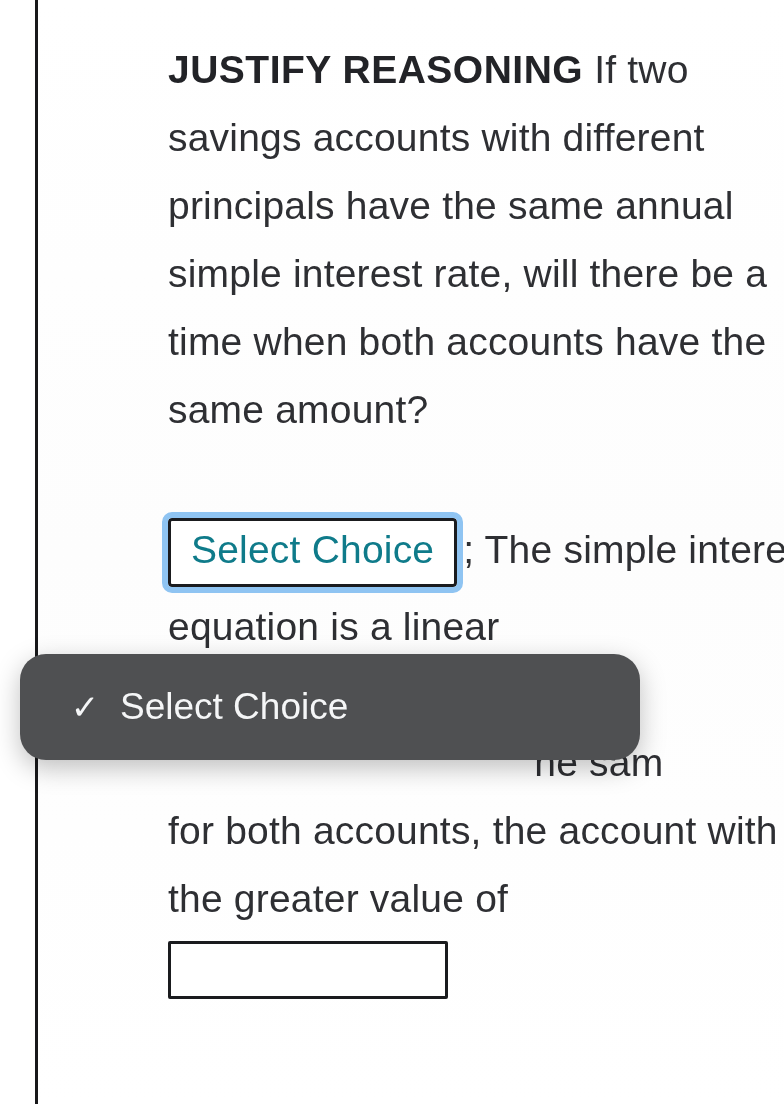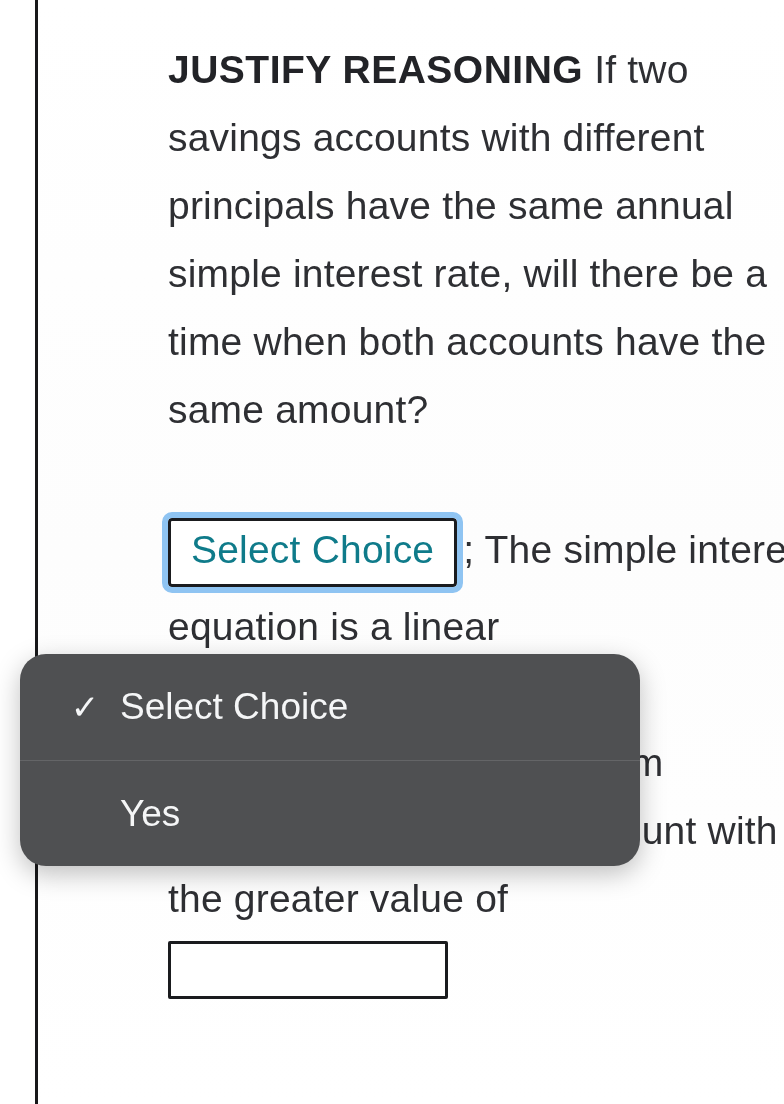--- a/index.html
+++ b/index.html
@@ -114,17 +114,13 @@
     <br>
     <span class="select-box-2"></span>
   </div>
 </div>
 
 <div class="dropdown">
   <div class="dropdown-item">
     <span class="check">✓</span>
     <span class="dropdown-label">Select Choice</span>
   </div>
-  <div class="dropdown-item">
-    <span class="check"></span>
-    <span class="dropdown-label">Yes</span>
-  </div>
 </div>
 
 </body></html>

